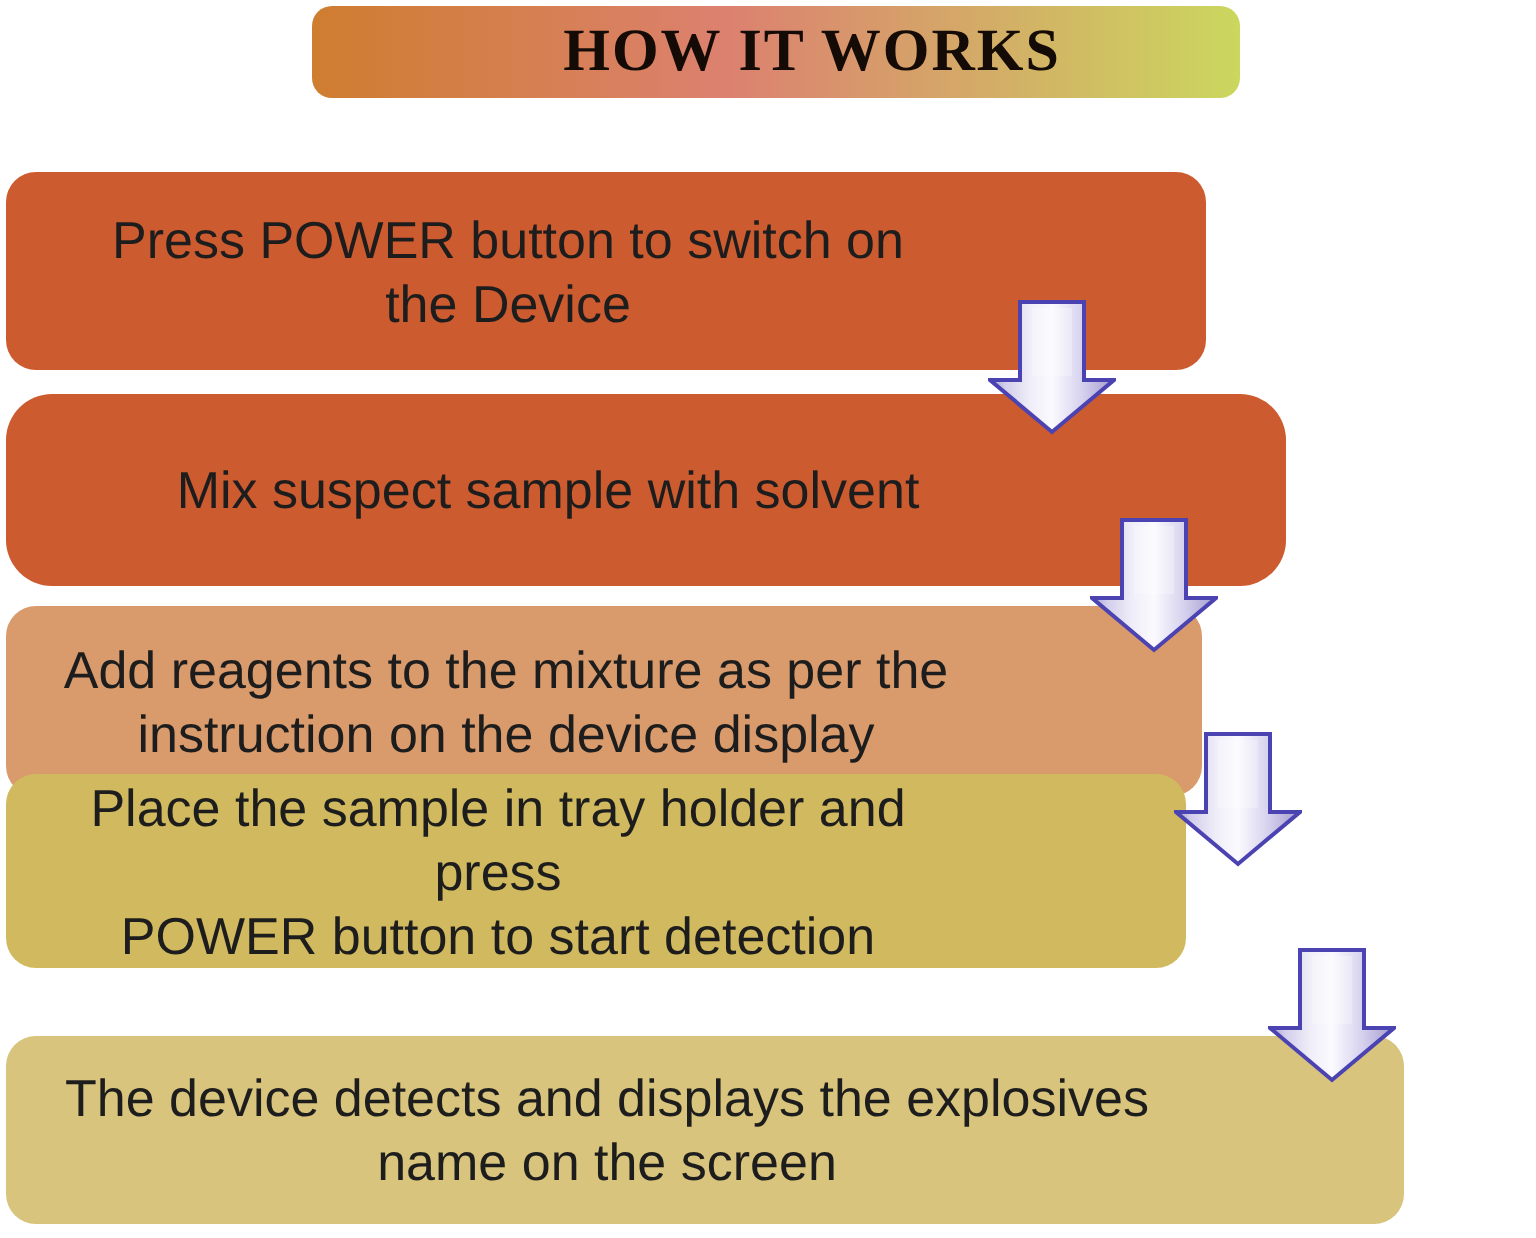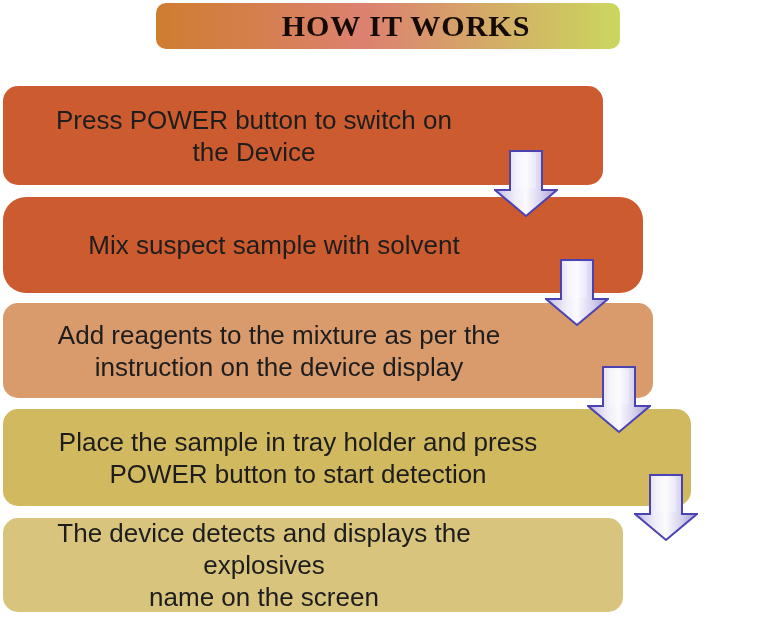--- a/index.html
+++ b/index.html
@@ -37,23 +37,23 @@
   .step-text {
     flex: 1;
     text-align: center;
     font-size: 26px;
     line-height: 32px;
     color: var(--step-text-color, #1d1d1d);
     white-space: pre-line;
   }
   .step-1 { top: 86px;  width: 600px; height: 99px; }
   .step-2 { top: 197px; width: 640px; height: 96px; }
-  .step-3 { top: 303px; width: 650px; height: 95px; }
-  .step-4 { top: 409px; width: 688px; height: 97px; }
-  .step-5 { top: 518px; width: 620px; height: 94px; }
+  .step-3 { top: 303px; width: 598px; height: 95px; }
+  .step-4 { top: 387px; width: 590px; height: 97px; }
+  .step-5 { top: 518px; width: 699px; height: 94px; }
 
   .arrow { position: absolute; width: 64px; height: 68px; z-index: 5; }
   .arrow-1 { left: 494px; top: 150px; }
   .arrow-2 { left: 545px; top: 259px; }
   .arrow-3 { left: 587px; top: 366px; }
   .arrow-4 { left: 634px; top: 474px; }
   .arrow polygon.body {
     stroke: var(--arrow-outline, #4b43b2);
     stroke-width: 2;
     stroke-linejoin: miter;

